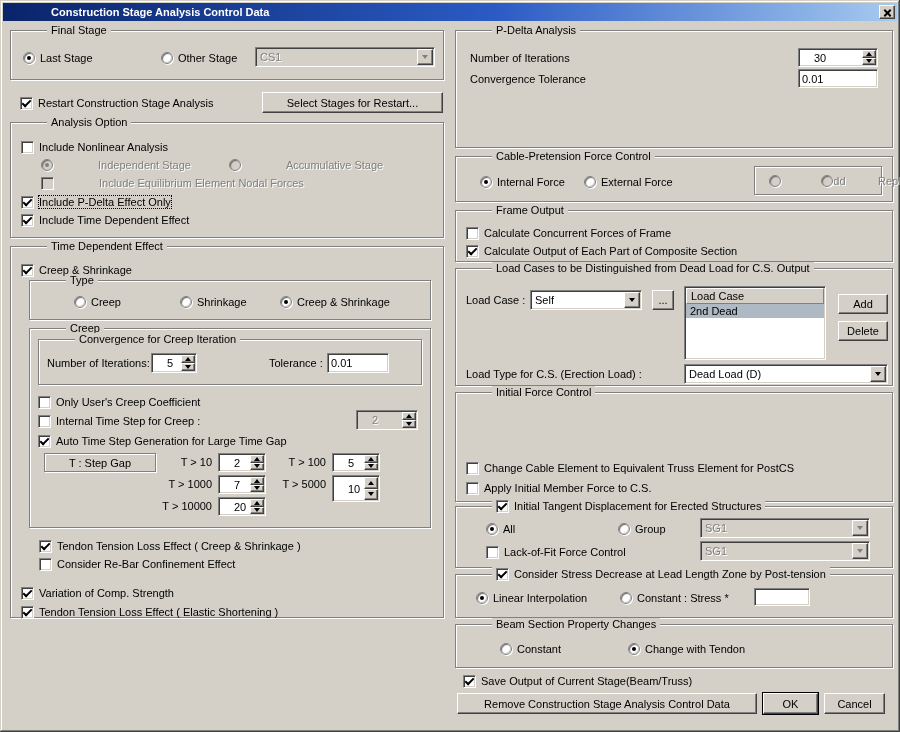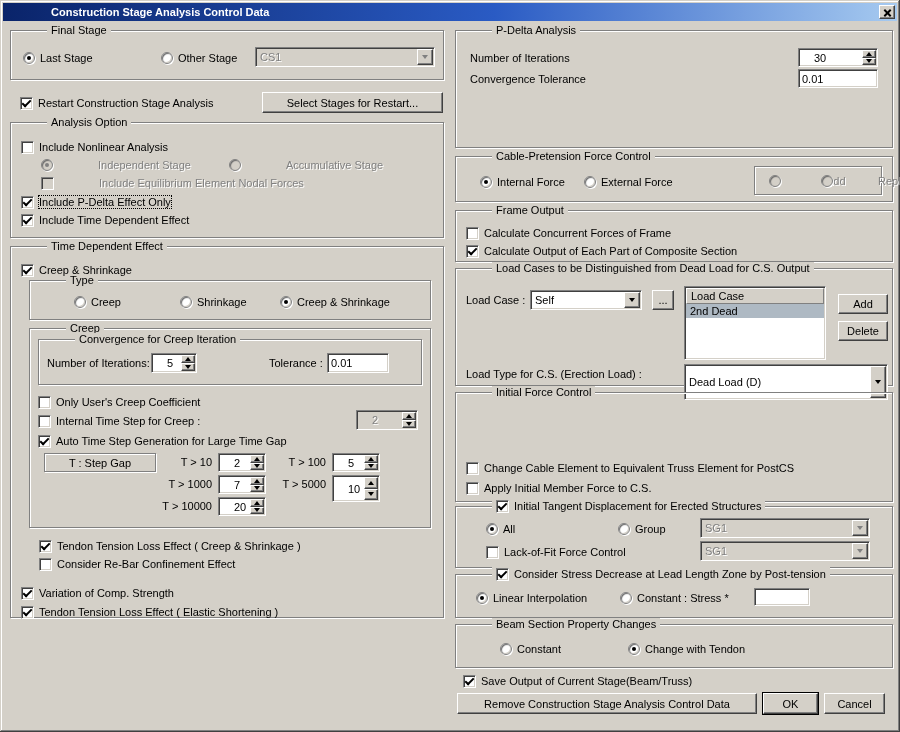--- a/index.html
+++ b/index.html
@@ -378,21 +378,21 @@
       <div class="list-header">Load Case</div>
       <div class="list-item sel">2nd Dead</div>
     </div>
     <span class="btn" style="left:382px;top:25px;width:50px;height:20px">
       <span>Add</span>
     </span>
     <span class="btn" style="left:382px;top:52px;width:50px;height:20px">
       <span>Delete</span>
     </span>
     <span class="slbl" style="left:10px;top:99px">Load Type for C.S. (Erection Load) :</span>
-    <span class="combo" style="left:228px;top:95px;width:204px;height:36px">
+    <span class="combo" style="left:228px;top:95px;width:204px;height:20px">
       <span class="cv">Dead Load (D)</span>
       <span class="cbtn">
           <span class="tri-down"></span>
         </span>
     </span>
   </div>
 
   <div class="grp" style="left:455px;top:392px;width:438px;height:110px">
     <span class="legend">Initial Force Control</span>
     <span class="ctl" style="left:10px;top:68px">

